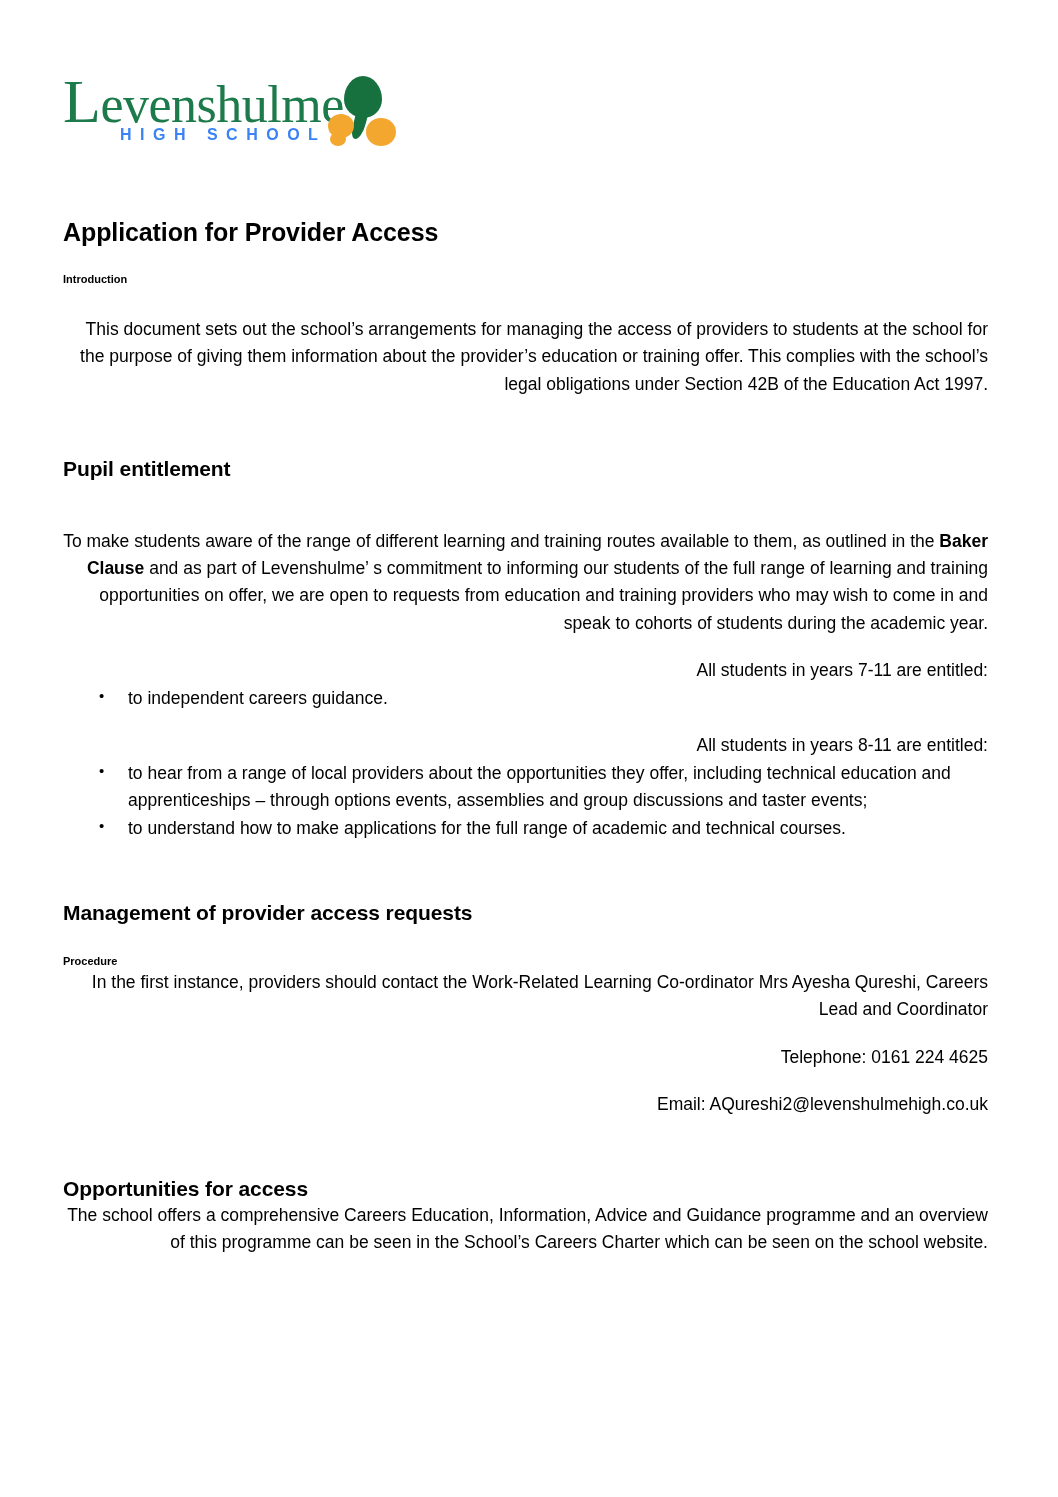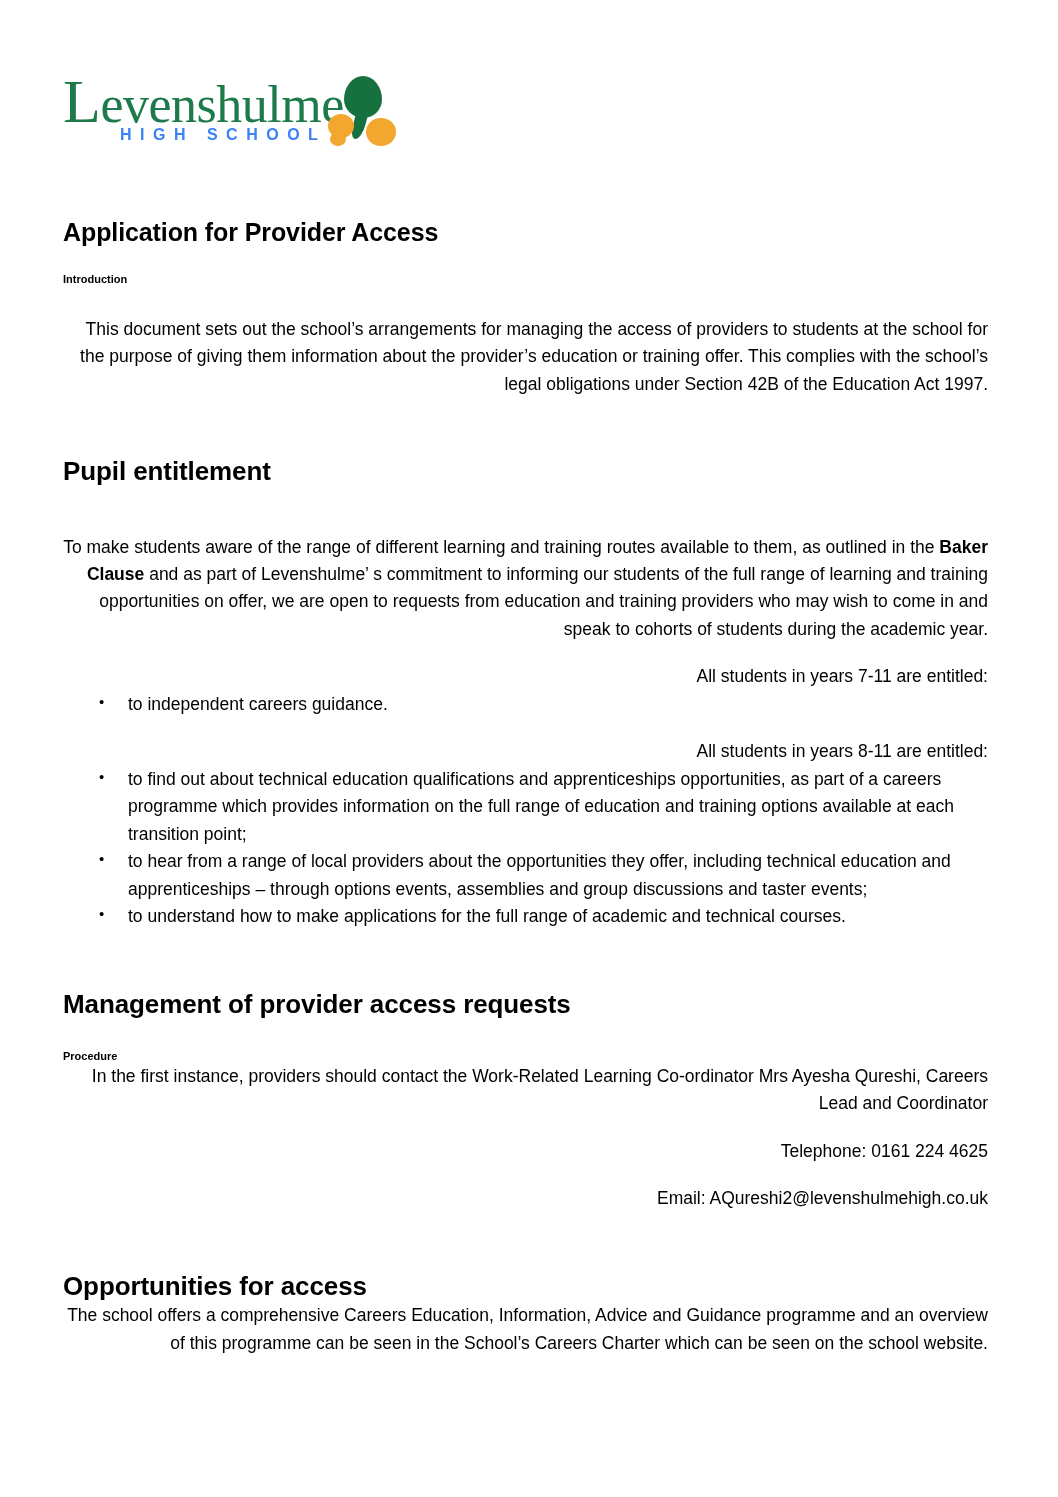--- a/index.html
+++ b/index.html
@@ -126,21 +126,21 @@
     margin: 0 0 26px 0;
     letter-spacing: -0.1px;
   }
   .h-sub {
     font-size: 11px;
     font-weight: bold;
     line-height: 1.2;
     margin: 0;
   }
   .h-section {
-    font-size: 26px;
+    font-size: 21px;
     font-weight: bold;
     line-height: 1.2;
     margin: 0;
     letter-spacing: -0.1px;
   }
   p.body {
     font-size: 17.5px;
     line-height: 1.57;
     margin: 0;
     text-align: right;
@@ -204,21 +204,20 @@
 
     <div class="gap-s"></div>
     <p class="body">All students in years 7-11 are entitled:</p>
     <ul class="bullets">
       <li>to independent careers guidance.</li>
     </ul>
 
     <div class="gap-s"></div>
     <p class="body">All students in years 8-11 are entitled:</p>
     <ul class="bullets">
-      <li>to find out about technical education qualifications and apprenticeships opportunities, as part of a careers programme which provides information on the full range of education and training options available at each transition point;</li>
       <li>to hear from a range of local providers about the opportunities they offer, including technical education and apprenticeships – through options events, assemblies and group discussions and taster events;</li>
       <li>to understand how to make applications for the full range of academic and technical courses.</li>
     </ul>
 
     <div class="gap-xl"></div>
 
     <h2 class="h-section">Management of provider access requests</h2>
     <div class="gap-m"></div>
     <h3 class="h-sub">Procedure</h3>
     <p class="body">In the first instance, providers should contact the Work-Related Learning Co-ordinator Mrs Ayesha Qureshi, Careers Lead and Coordinator</p>

